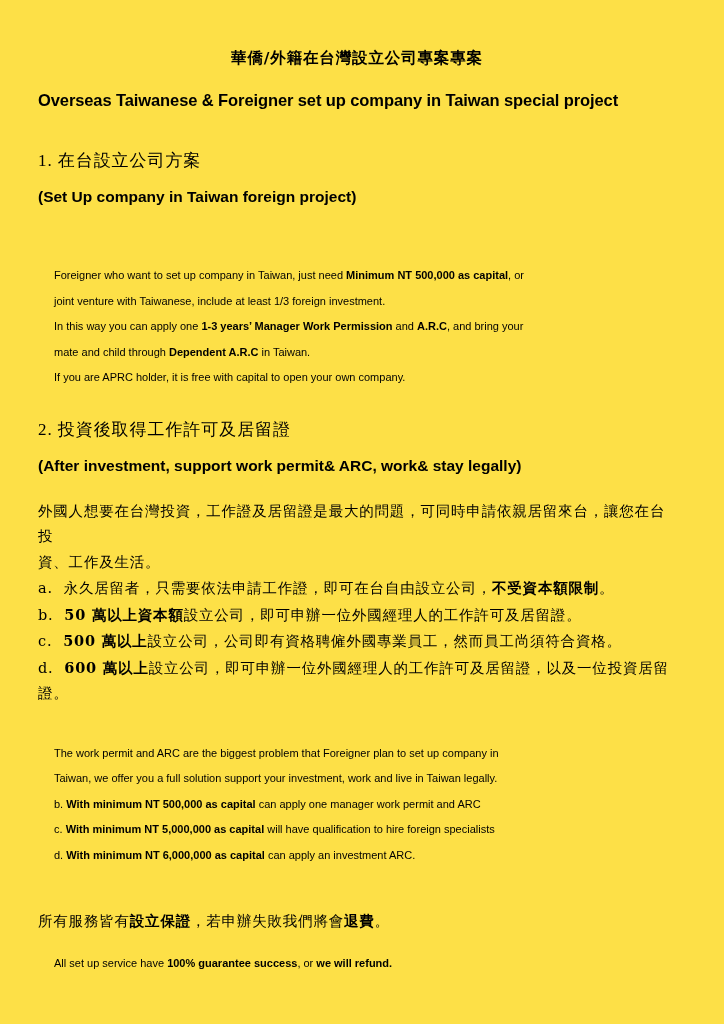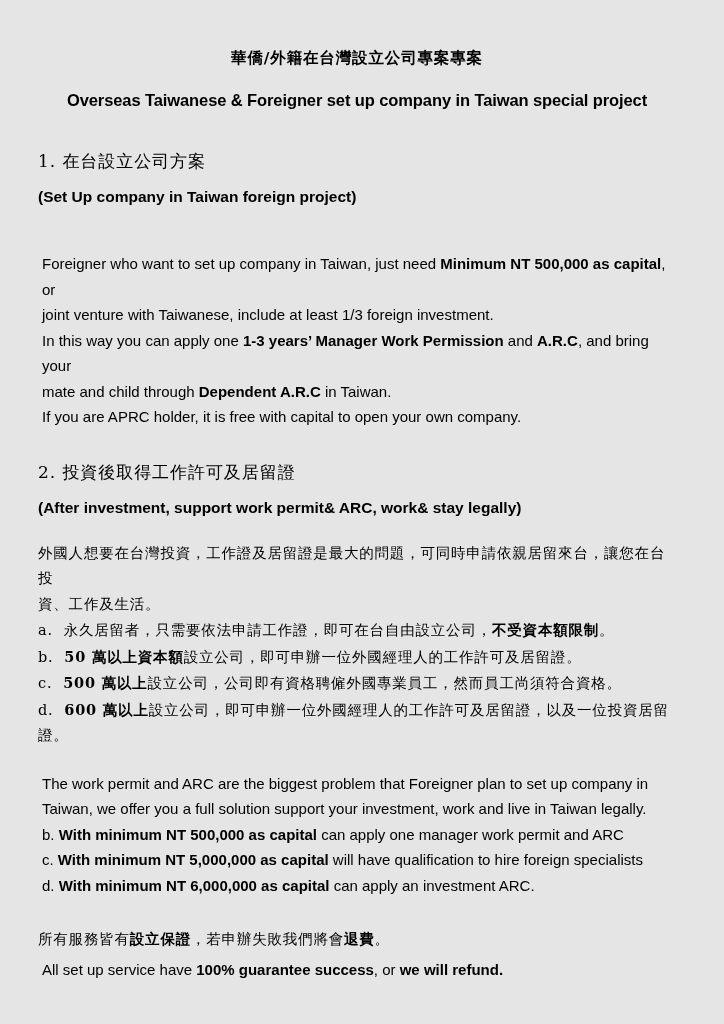--- a/index.html
+++ b/index.html
@@ -11,72 +11,73 @@
     width: 724px;
     height: 1024px;
     overflow: hidden;
     font-family: "Liberation Sans", sans-serif;
     color: #000000;
   }
   .page {
     position: relative;
     width: 724px;
     height: 1024px;
-    background: #e5e5e5;
+    background: #fde047;
     box-sizing: border-box;
     padding: 48px 48px 8px 38px;
   }
 
   
   .zh {
     font-family: "DejaVu Serif", "Liberation Serif", serif;
     letter-spacing: 0.055em;
   }
 
   
   .title-zh {
     text-align: center;
     font-size: 15.5px;
     font-weight: bold;
     margin: 0 0 22px 0;
     line-height: 1.3;
   }
   .title-en {
-    text-align: center;
+    text-align: left;
     font-size: 16.5px;
     font-weight: bold;
     margin: 0 0 38px 0;
     line-height: 1.3;
     letter-spacing: -0.1px;
   }
 
   
   .sec-zh {
     font-size: 17px;
     font-weight: normal;
-    margin: 16px 0 14px 0;
+    margin: 1px 0 14px 0;
     line-height: 1.35;
+    font-family: Liberation Serif, serif;
   }
   .sec-en {
     font-size: 15.5px;
     font-weight: bold;
     margin: 0 0 22px 0;
     line-height: 1.35;
   }
 
   
   .zh-block {
     font-size: 14.5px;
     line-height: 25.5px;
     margin: 0;
   }
   .en-block {
-    font-size: 15px;
+    font-size: 11px;
     line-height: 25.5px;
-    margin: 4px;
+    margin: 16px;
   }
   .en-block .ln, .zh-block .ln { display: block; }
 
   .gap-sm { height: 11px; }
   .gap-md { height: 18px; }
   .gap-lg { height: 24px; }
 
   b, .b { font-weight: bold; }
 </style>
 </head>

